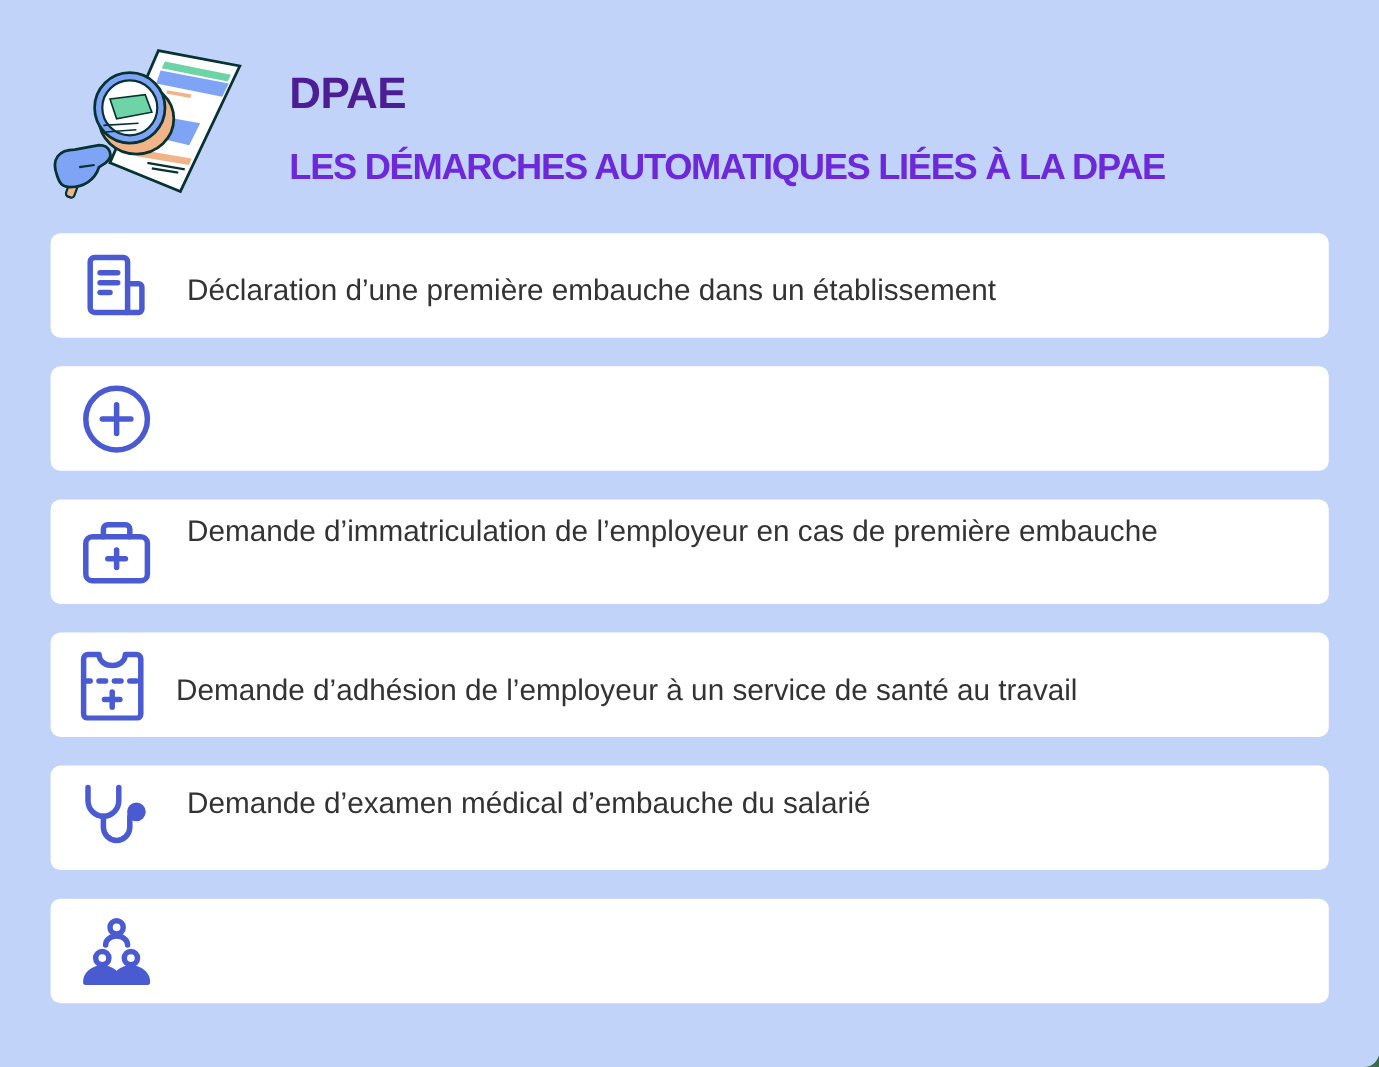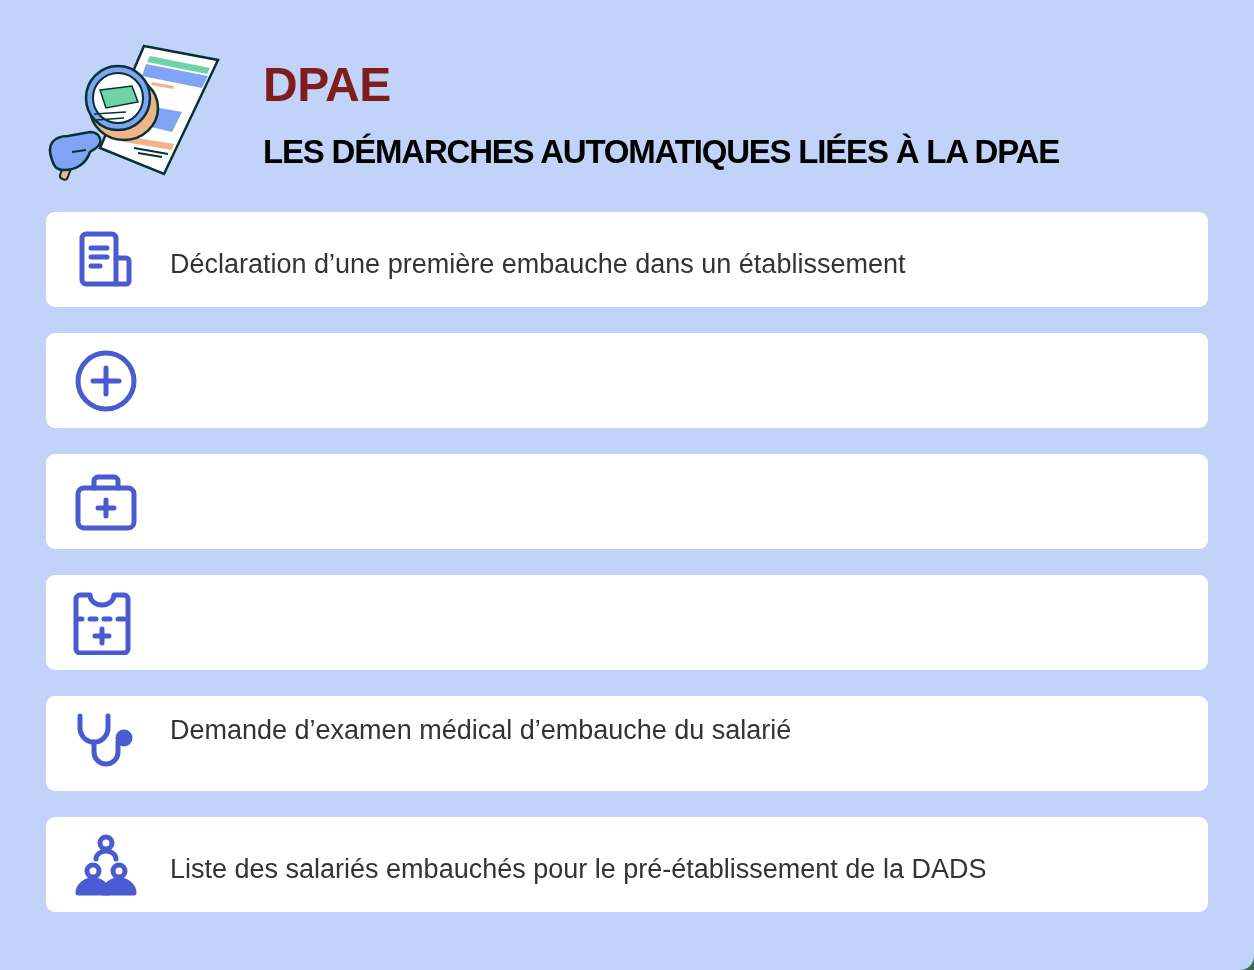--- a/index.html
+++ b/index.html
@@ -1,20 +1,20 @@
 <!DOCTYPE html>
 <html><head>
 <meta charset="utf-8">
 <style>
   html, body { margin:0; padding:0; }
   body { width:1254px; height:970px; background:#3a6a4a; font-family:"Liberation Sans", sans-serif; }
   .card { position:absolute; left:0; top:0; width:1254px; height:970px; background:#c2d3fa; border-radius:0 0 14px 0; overflow:hidden; }
   .illus { position:absolute; left:42px; top:40px; width:180px; height:145px; }
-  .title { position:absolute; left:263px; top:55px; font-size:48px; font-weight:700; color:#7f1d1d; letter-spacing:-0.5px; line-height:60px; }
-  .subtitle { position:absolute; left:263px; top:130px; font-size:33px; font-weight:700; color:#000000; letter-spacing:-1.2px; line-height:44px; white-space:nowrap; }
+  .title { position:absolute; left:263px; top:55px; font-size:40px; font-weight:700; color:#4c1d95; letter-spacing:-0.5px; line-height:60px; }
+  .subtitle { position:absolute; left:263px; top:130px; font-size:33px; font-weight:700; color:#6d28d9; letter-spacing:-1.2px; line-height:44px; white-space:nowrap; }
   .list { position:absolute; left:46px; top:212px; width:1162px; }
   .row { position:absolute; left:0; width:1162px; height:95px; background:#fff; border-radius:9px; display:flex; align-items:center; }
   .icon { position:absolute; left:28px; width:64px; height:64px; display:flex; align-items:center; justify-content:center; }
   .text { position:absolute; left:124px; right:110px; font-size:27px; color:#333; line-height:46px; }
 </style>
 </head>
 <body>
 
 <div class="card">
 
@@ -68,34 +68,36 @@
 
     <div class="row" style="top:242px">
       <div class="icon">
         <svg width="64" height="64" viewBox="0 0 64 64" fill="none" stroke="#4a5bd1" stroke-width="5" stroke-linecap="round" stroke-linejoin="round">
           <rect x="4" y="18" width="56" height="40" rx="6"></rect>
           <path d="M20,18 v-7 a4,4 0 0 1 4,-4 h16 a4,4 0 0 1 4,4 v7"></path>
           <line x1="32" y1="30" x2="32" y2="46"></line>
           <line x1="24" y1="38" x2="40" y2="38"></line>
         </svg>
       </div>
+      <div class="text" style="top:6px">Demande d’immatriculation de l’employeur en cas de première embauche</div>
     </div>
 
     <div class="row" style="top:363px">
       <div class="icon" style="left:24px">
         <svg width="64" height="64" viewBox="0 0 64 64" fill="none" stroke="#4a5bd1" stroke-width="5" stroke-linecap="round" stroke-linejoin="round">
           <path d="M10,4 h10 a12,10 0 0 0 24,0 h10 a4,4 0 0 1 4,4 v50 a4,4 0 0 1 -4,4 H10 a4,4 0 0 1 -4,-4 V8 a4,4 0 0 1 4,-4 Z"></path>
           <line x1="8" y1="28" x2="12" y2="28"></line>
           <line x1="20" y1="28" x2="26" y2="28"></line>
           <line x1="34" y1="28" x2="40" y2="28"></line>
           <line x1="48" y1="28" x2="54" y2="28"></line>
           <line x1="32" y1="38" x2="32" y2="52"></line>
           <line x1="25" y1="45" x2="39" y2="45"></line>
         </svg>
       </div>
+      <div class="text" style="top:29px; left:114px">Demande d’adhésion de l’employeur à un service de santé au travail</div>
     </div>
 
     <div class="row" style="top:484px">
       <div class="icon">
         <svg width="64" height="64" viewBox="0 0 64 64" fill="none" stroke="#4a5bd1" stroke-width="5" stroke-linecap="round">
           <path d="M6,4 v12 a14,14 0 0 0 28,0 V4"></path>
           <path d="M20,30 v10 a12,12 0 0 0 24,0 v-10"></path>
           <circle cx="50" cy="26" r="6" fill="#4a5bd1"></circle>
         </svg>
       </div>
@@ -106,17 +108,16 @@
       <div class="icon">
         <svg width="64" height="64" viewBox="0 0 64 64" fill="none" stroke="#4a5bd1" stroke-width="5" stroke-linecap="round" stroke-linejoin="round">
           <circle cx="32" cy="10" r="6"></circle>
           <path d="M22,26 a10,8 0 0 1 20,0"></path>
           <circle cx="19" cy="38" r="6"></circle>
           <circle cx="45" cy="38" r="6"></circle>
           <path d="M4,60 a15,13 0 0 1 30,0 Z" fill="#4a5bd1"></path>
           <path d="M30,60 a15,13 0 0 1 30,0 Z" fill="#4a5bd1"></path>
         </svg>
       </div>
-      <div class="text" style="top:29px">Liste des salariés embauchés pour le pré-établissement de la DADS</div>
     </div>
 
   </div>
 </div>
 
 </body></html>

